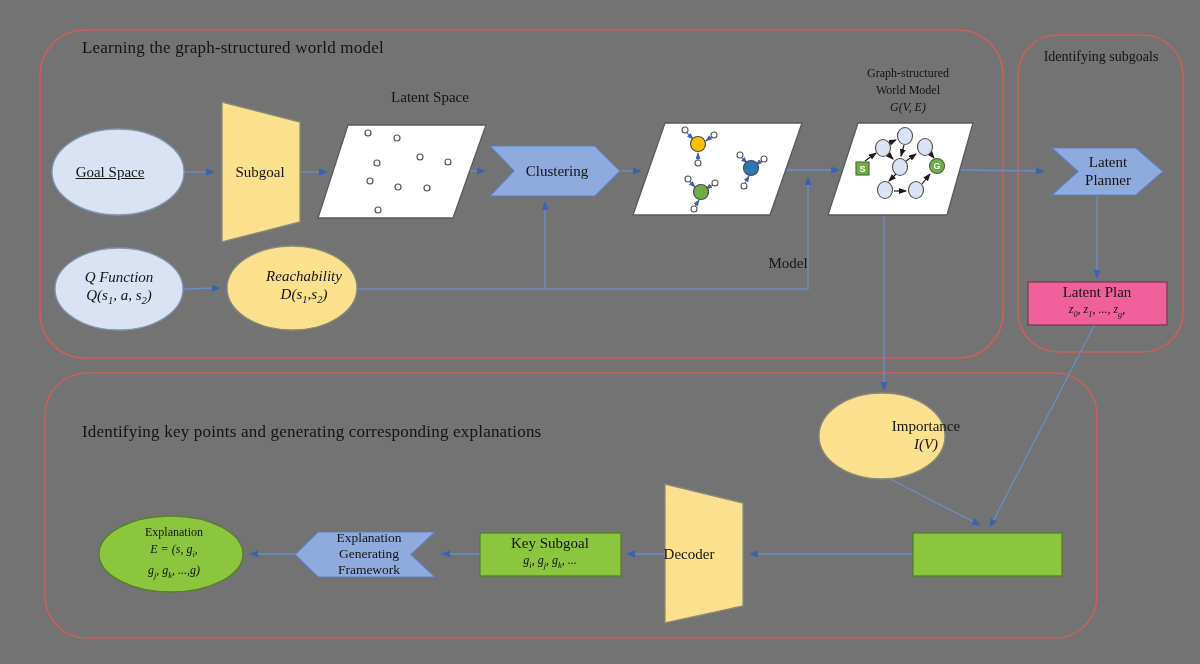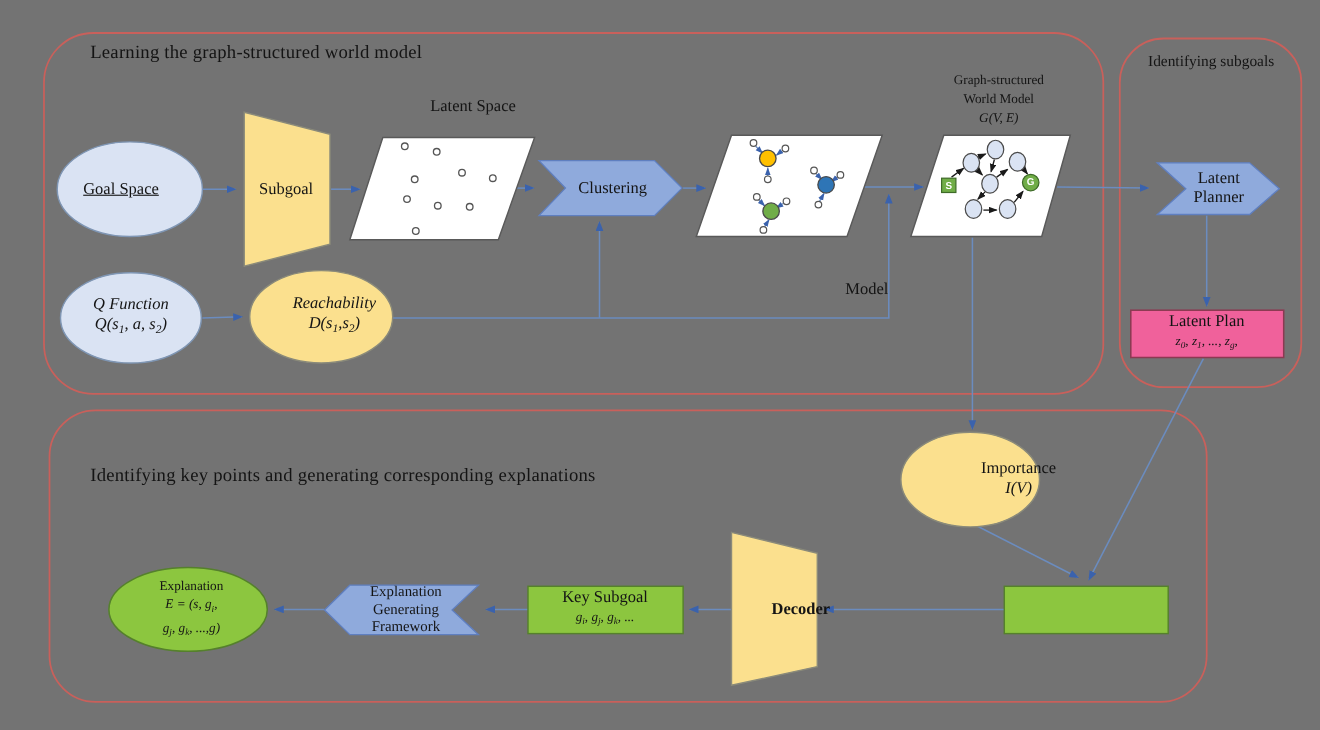--- a/index.html
+++ b/index.html
@@ -189,21 +189,21 @@
   <div>Latent Plan</div>
   <div class="math sm">z<sub>0</sub>, z<sub>1</sub>, ..., z<sub>g</sub>,</div>
 </div>
 
 <div class="lbl" style="left:882px;top:435px;margin-left:44px;">
   <div>Importance</div>
   <div class="math">I(V)</div>
 </div>
 
 
-<div class="lbl" style="left:728px;top:554px;font-weight:bold;">Decoder</div>
+<div class="lbl" style="left:689px;top:554px;">Decoder</div>
 
 <div class="lbl" style="left:550px;top:554px;">
   <div>Key Subgoal</div>
   <div class="math sm">g<sub>i</sub>, g<sub>j</sub>, g<sub>k</sub>, ...</div>
 </div>
 
 <div class="lbl xs" style="left:369px;top:554px;">
   <div>Explanation</div>
   <div>Generating</div>
   <div>Framework</div>

